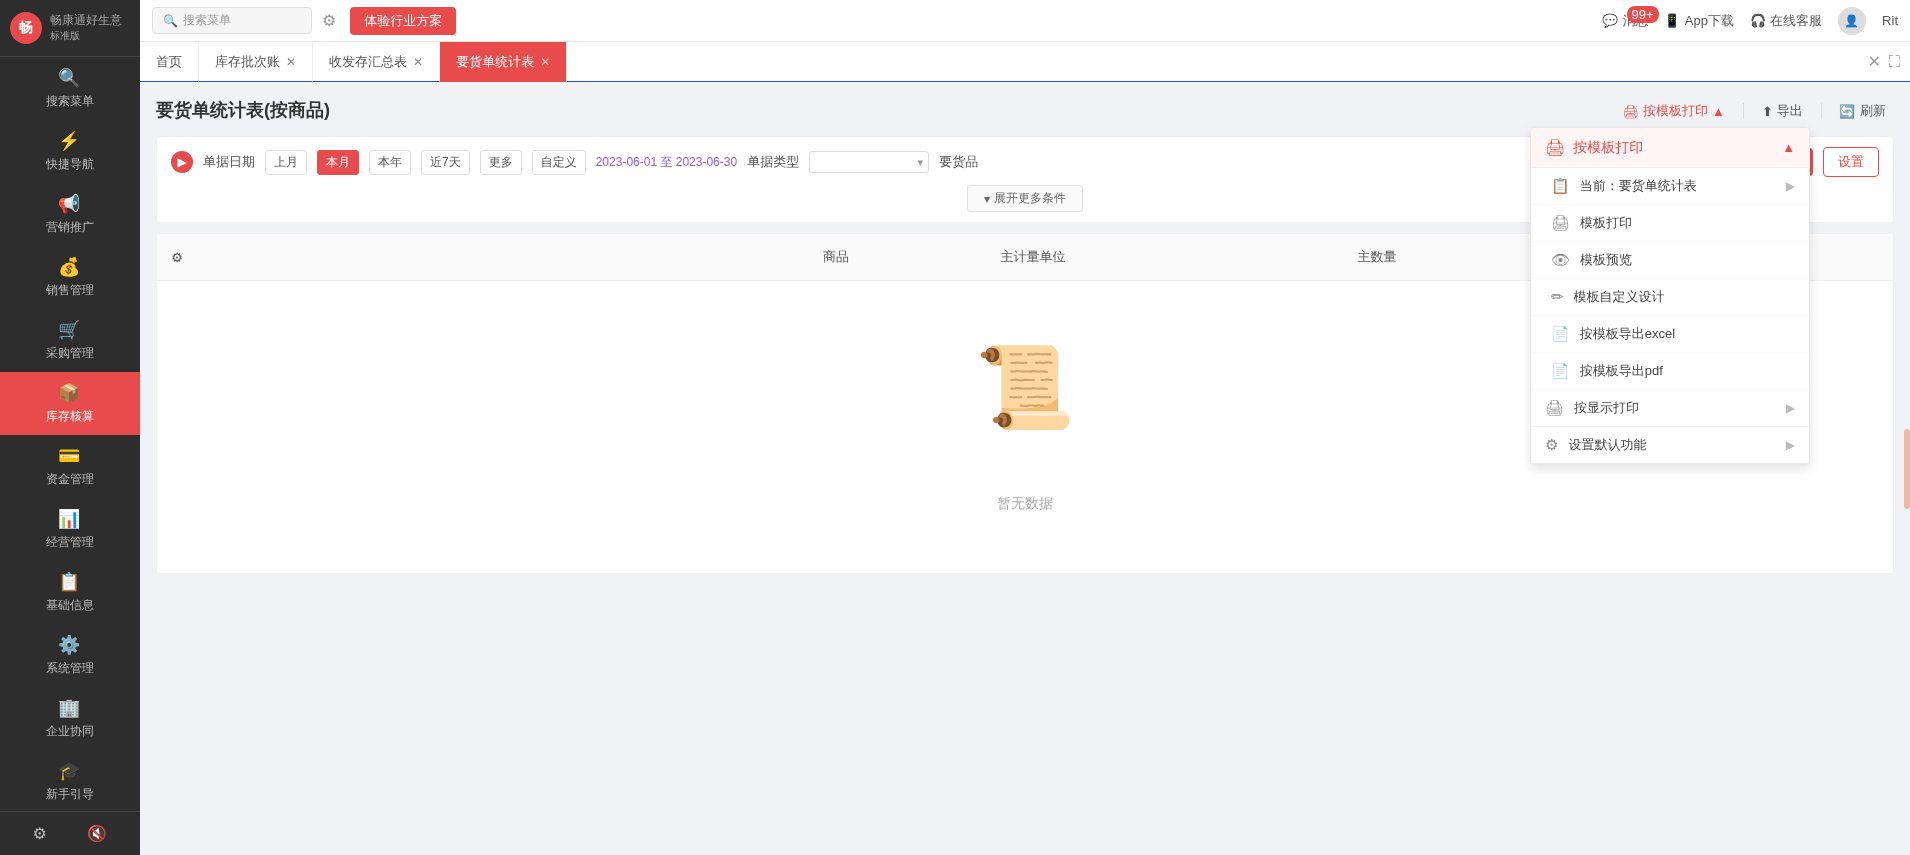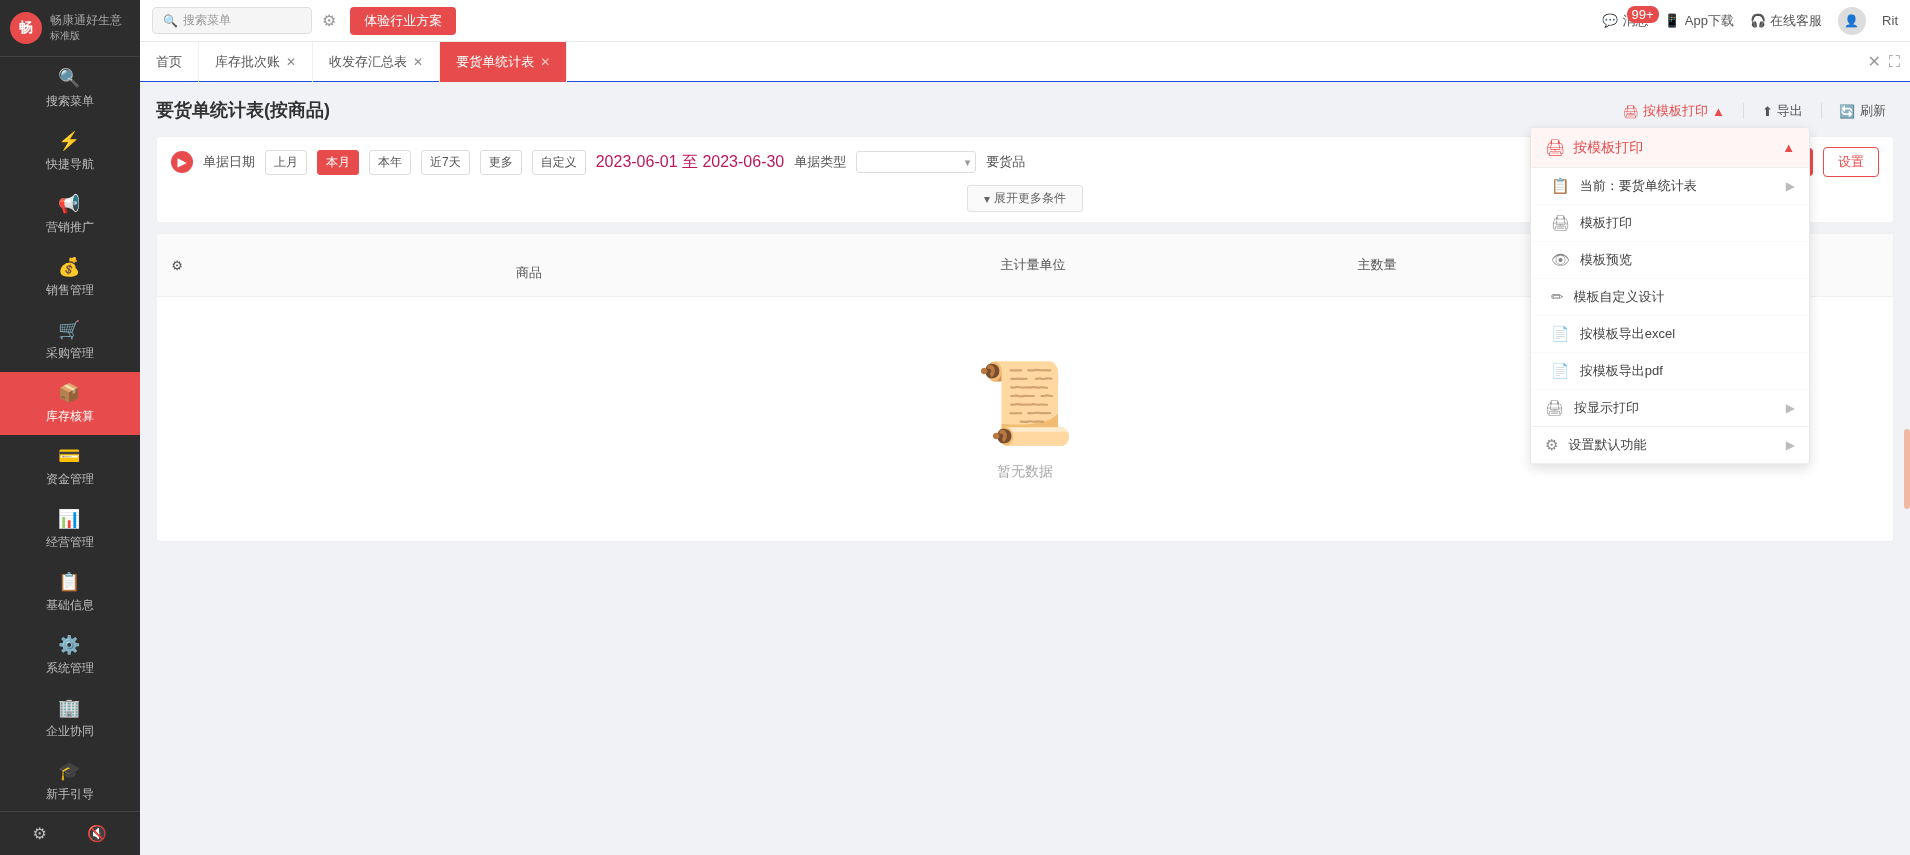--- a/index.html
+++ b/index.html
@@ -45,39 +45,39 @@
     .content { flex: 1; overflow: auto; padding: 16px; position: relative; }
     .page-title { font-size: 18px; font-weight: bold; color: #333; margin-bottom: 14px; }
 
     
     .filter-bar { background: #fff; border-radius: 4px; padding: 10px 14px; margin-bottom: 10px; border: 1px solid #f0f0f0; }
     .filter-row { display: flex; align-items: center; gap: 10px; flex-wrap: wrap; }
     .filter-expand-btn { background: #e84b4b; color: white; border: none; border-radius: 50%; width: 22px; height: 22px; display: flex; align-items: center; justify-content: center; cursor: pointer; font-size: 12px; flex-shrink: 0; }
     .filter-label { color: #555; font-size: 13px; white-space: nowrap; }
     .date-btn { padding: 3px 8px; font-size: 12px; border: 1px solid #ddd; border-radius: 3px; cursor: pointer; background: #fff; color: #555; }
     .date-btn.active { background: #e84b4b; color: white; border-color: #e84b4b; }
-    .date-range { font-size: 16px; color: #be185d; }
+    .date-range { font-size: 12px; color: #8b5cf6; }
     .filter-select { border: 1px solid #ddd; border-radius: 3px; padding: 3px 24px 3px 8px; font-size: 12px; color: #555; background: #fff; cursor: pointer; appearance: none; position: relative; min-width: 120px; }
     .filter-select-wrap { position: relative; display: inline-flex; align-items: center; }
     .filter-select-wrap::after { content: '▾'; position: absolute; right: 6px; color: #999; pointer-events: none; font-size: 11px; }
     .filter-query-btn { background: #e84b4b; color: white; border: none; border-radius: 4px; padding: 5px 18px; font-size: 13px; cursor: pointer; margin-left: auto; }
     .filter-settings-btn { border: 1px solid #e84b4b; color: #e84b4b; background: #fff; border-radius: 4px; padding: 5px 14px; font-size: 13px; cursor: pointer; }
 
     .expand-row { display: flex; justify-content: center; margin-top: 8px; }
     .expand-btn { display: flex; align-items: center; gap: 4px; color: #666; font-size: 12px; cursor: pointer; padding: 4px 16px; border: 1px solid #e0e0e0; border-radius: 3px; background: #fafafa; }
 
     
     .table-wrap { background: #fff; border-radius: 4px; border: 1px solid #f0f0f0; overflow: hidden; }
     .table-header { display: flex; align-items: center; background: #fafafa; border-bottom: 1px solid #f0f0f0; padding: 8px 0; }
     .th { padding: 6px 12px; font-size: 13px; color: #555; font-weight: 500; flex: 1; text-align: center; }
     .th.settings-col { flex: 0 0 40px; }
-    .th.product-col { flex: 2; text-align: center; padding-left: 12px; margin-top: 16px; }
+    .th.product-col { flex: 2; text-align: right; padding-left: 12px; }
     .empty-state { display: flex; flex-direction: column; align-items: center; justify-content: center; padding: 60px 0; }
     .empty-icon { font-size: 80px; margin-bottom: 12px; }
-    .empty-text { color: #aaa; font-size: 14px; }
+    .empty-text { color: #aaa; font-size: 14px; margin-top: 48px; }
 
     
     .toolbar-right { position: absolute; top: 16px; right: 16px; display: flex; align-items: center; gap: 10px; }
     .toolbar-btn { display: flex; align-items: center; gap: 4px; color: #555; font-size: 13px; cursor: pointer; padding: 4px 8px; border-radius: 3px; }
     .toolbar-btn.print-btn { color: #e84b4b; border: none; }
     .toolbar-divider { width: 1px; height: 16px; background: #ddd; }
 
     
     .dropdown-menu { position: absolute; top: 45px; right: 100px; width: 280px; background: #fff; border: 1px solid #e8e8e8; border-radius: 4px; box-shadow: 0 4px 12px rgba(0,0,0,0.12); z-index: 100; }
     .dropdown-header { display: flex; align-items: center; justify-content: space-between; padding: 10px 14px; background: #fff5f5; border-bottom: 1px solid #f0f0f0; border-radius: 4px 4px 0 0; }

